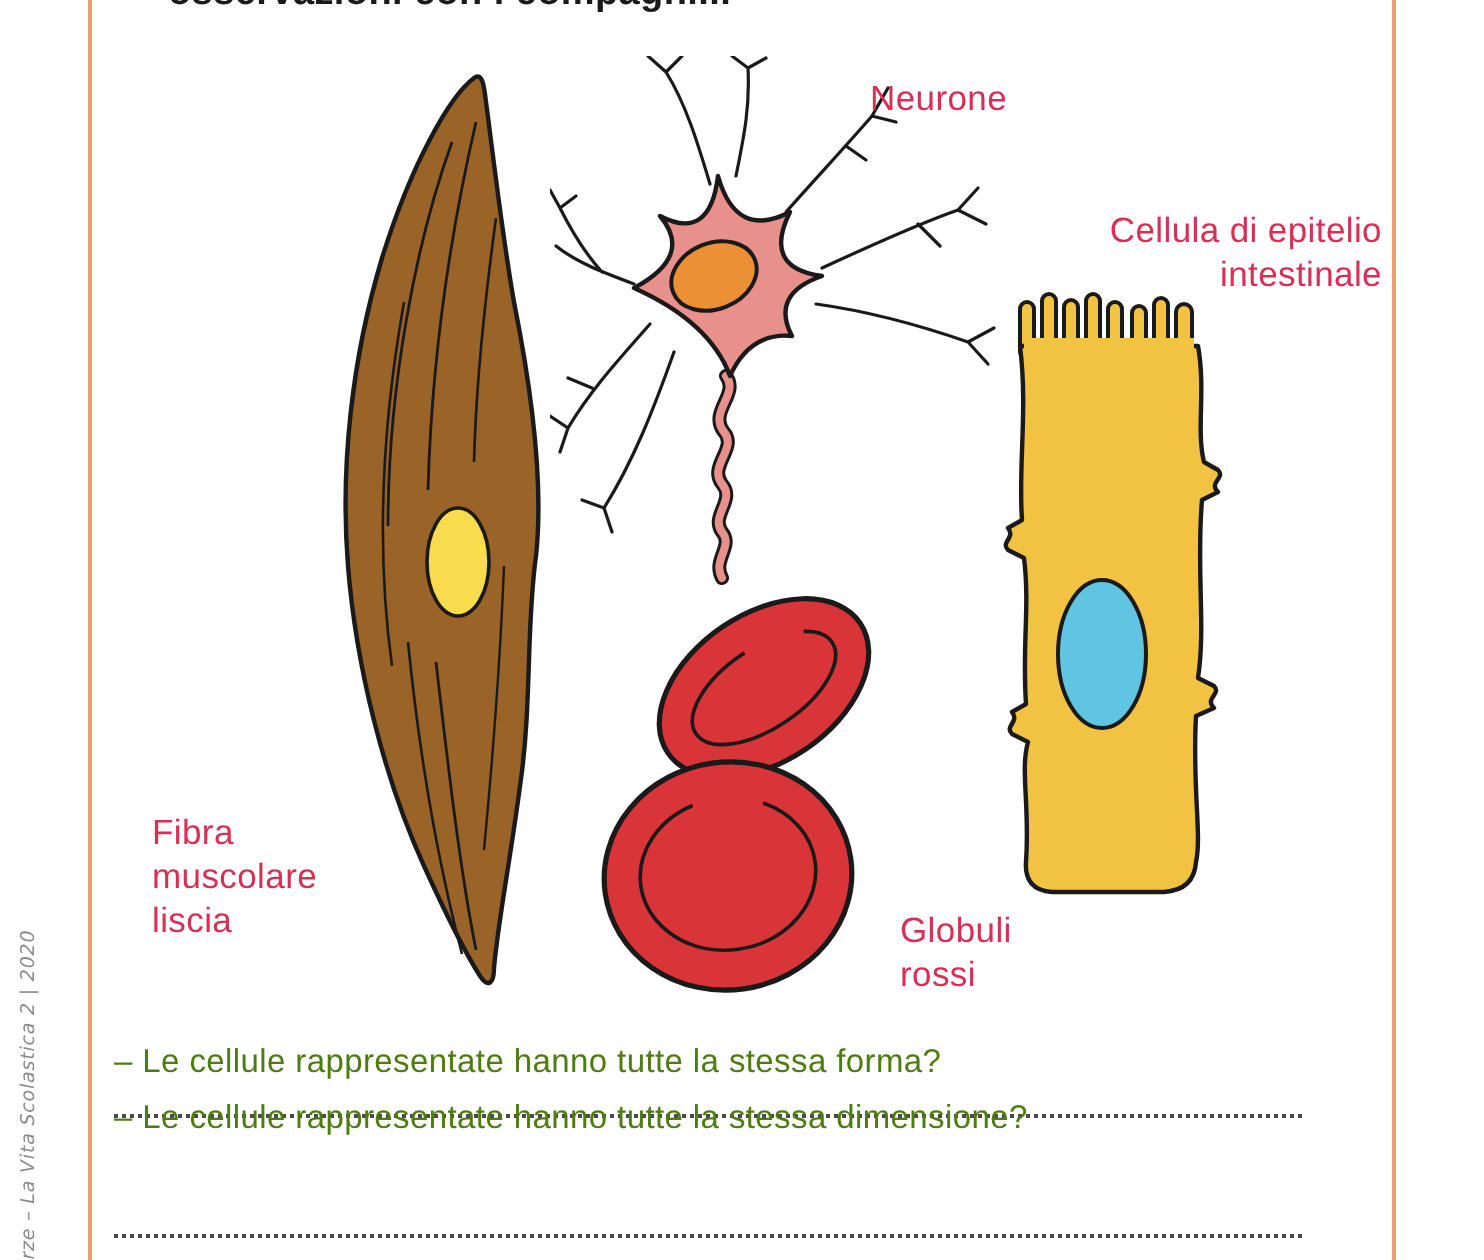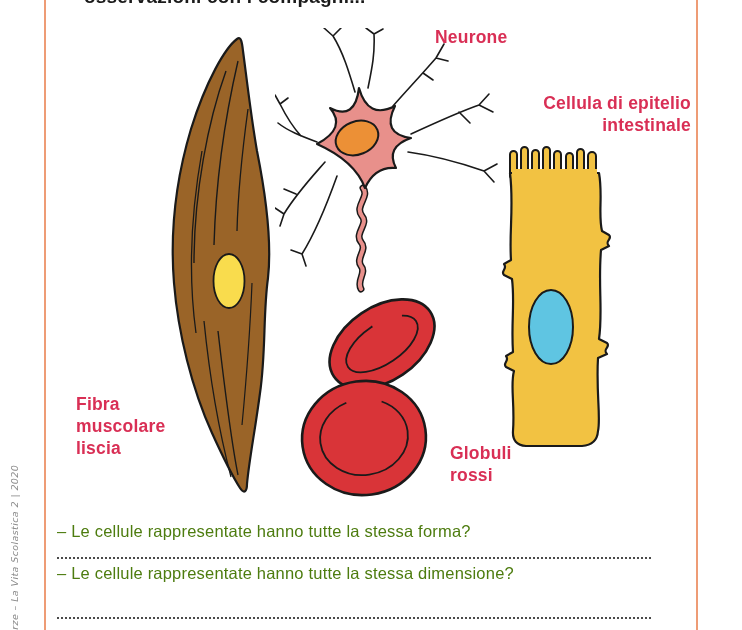--- a/index.html
+++ b/index.html
@@ -17,33 +17,33 @@
     white-space:nowrap;
   }
   .credit {
     position:absolute; left:9px; top:436px; height:200px;
     writing-mode:vertical-rl; transform:rotate(180deg);
     font-family:"DejaVu Sans", sans-serif;
     font-style:italic; font-size:9.5px; color:#8a8a8a; letter-spacing:0.4px;
     white-space:nowrap;
   }
   .cell-label {
-    position:absolute; color:#D92F55; font-weight:bold;
-    font-size:17.5px; line-height:22px; letter-spacing:0.2px;
+    position:absolute; color:#D92F55; font-weight:normal;
+    font-size:17.5px; line-height:22px; letter-spacing:0.2px;margin-top:12px;
   }
   .lbl-neuron { left:435px; top:26px; }
   .lbl-epithelial { left:513px; top:92px; width:178px;text-align:right; }
   .lbl-muscle { left:76px; top:393px; width:118px; }
   .lbl-rbc { left:450px; top:442px; width:80px; }
   .question {
     position:absolute; left:57px; color:#4d7c0f;
     font-size:16.5px; letter-spacing:0.2px; white-space:nowrap;
   }
   .q1 { top:522px; }
-  .q2 { top:564px; }
+  .q2 { top:550px; }
   .answer-line {
     position:absolute; left:57px; width:594px; height:0;
     border-bottom:2px dotted #4a4a4a;
   }
   .a1 { top:557px; }
   .a2 { top:617px; }
   .illus { position:absolute; }
   .illus-muscle { left:130px; top:33px; }
   .illus-neuron { left:275px; top:28px; }
   .illus-rbc { left:290px; top:285px; }

